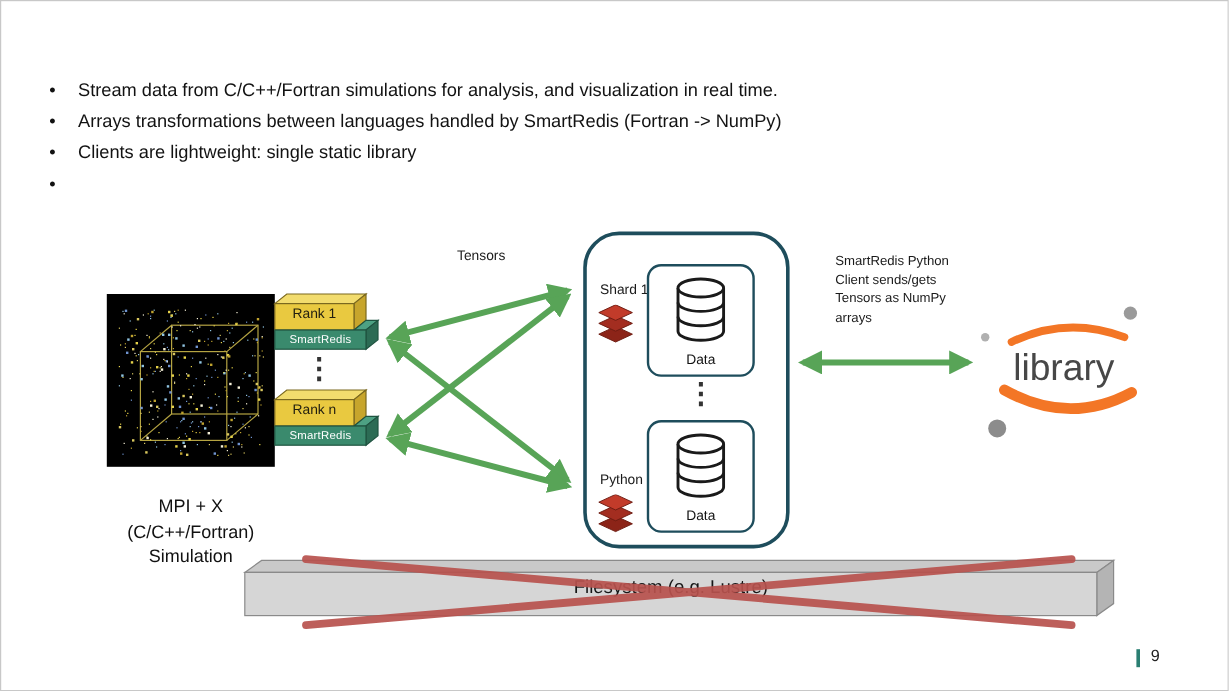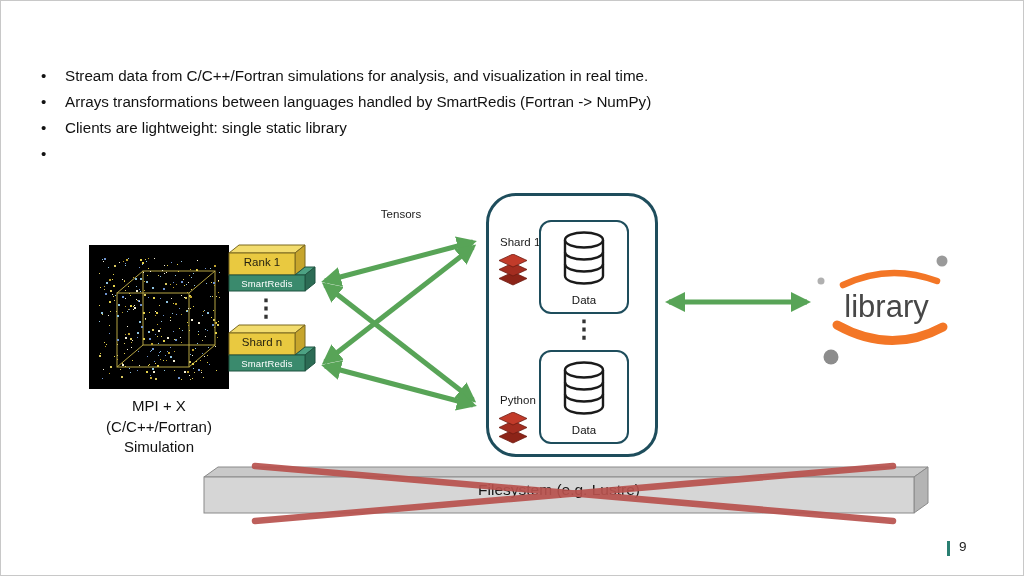--- a/index.html
+++ b/index.html
@@ -9,21 +9,21 @@
     font-family:"Liberation Sans",sans-serif;color:#141414;
   }
   .abs{position:absolute;}
   .title{
     left:33px;top:24px;font-size:27px;font-weight:900;letter-spacing:.4px;color:#0a0a0a;
   }
   .bullets{left:40px;top:66px;width:760px;}
   .bullet{display:flex;margin-bottom:8px;font-size:15.2px;line-height:18px;color:#121212;}
   .bullet .bm{width:24px;flex:0 0 24px;text-align:left;}
   .sim-img{left:88px;top:244px;width:140px;height:144px;background:#000;overflow:hidden;}
-  .sim-label{left:58px;top:395px;width:200px;text-align:center;font-size:15px;line-height:20.5px;color:#111;}
+  .sim-label{left:58px;top:412px;width:200px;text-align:center;font-size:15px;line-height:20.5px;color:#111;}
   .rank-label{width:66px;text-align:center;font-size:11.5px;color:#221f10;}
   .sr-label{width:76px;text-align:center;font-size:9.5px;color:#ffffff;letter-spacing:.2px;}
   .ellipsis{font-size:24px;font-weight:700;color:#333;text-align:center;line-height:26px;}
   .tensors{left:330px;top:205px;width:140px;text-align:center;font-size:11.5px;line-height:17px;color:#1a1a1a;}
   .shard-box{
     left:485px;top:192px;width:172px;height:264px;background:#fff;
     border:3px solid #1e4d5c;border-radius:30px;z-index:1;box-sizing:border-box;
   }
   .shard-lbl{font-size:11.5px;color:#1a1a1a;}
   .data-box{
@@ -417,21 +417,21 @@
   <div class="abs ellipsis" style="left:250px;top:294px;width:30px;">⋮</div>
 
   <svg class="abs" style="left:226px;top:322px;" width="96" height="52" viewBox="0 0 96 52">
     <polygon points="2,10 12,2 78,2 68,10" fill="#f2dc6e" stroke="#7a681f" stroke-width="1"></polygon>
     <polygon points="68,10 78,2 78,24 68,32" fill="#c7a52c" stroke="#7a681f" stroke-width="1"></polygon>
     <rect x="2" y="10" width="66" height="22" fill="#e9c940" stroke="#7a681f" stroke-width="1"></rect>
     <polygon points="68,32 78,24 88,24 78,32" fill="#4da183" stroke="#1f5340" stroke-width="1"></polygon>
     <polygon points="78,32 88,24 88,40 78,48" fill="#2c6b54" stroke="#1f5340" stroke-width="1"></polygon>
     <rect x="2" y="32" width="76" height="16" fill="#3a8a6d" stroke="#1f5340" stroke-width="1"></rect>
   </svg>
-  <div class="abs rank-label" style="left:228px;top:335px;">Shard n</div>
+  <div class="abs rank-label" style="left:228px;top:335px;">Rank n</div>
   <div class="abs sr-label" style="left:228px;top:357px;">SmartRedis</div>
 
   <div class="abs tensors">
     <div>Tensors</div>
   </div>
 
   <div class="abs shard-box">
     <div class="abs shard-lbl" style="left:11px;top:40px;">Shard 1</div>
     <svg class="abs" style="left:9px;top:58px;" width="30" height="34" viewBox="0 0 30 34">
       <polygon points="15,18 29,24.5 15,31 1,24.5" fill="#8c2418" stroke="#6e1c12" stroke-width="0.8"></polygon>
@@ -458,20 +458,26 @@
       <svg class="abs" style="left:19px;top:8px;" width="48" height="58" viewBox="0 0 48 58">
         <path d="M5 10 v36 a19 7.5 0 0 0 38 0 v-36" fill="#fff" stroke="#1a1a1a" stroke-width="2.4"></path>
         <ellipse cx="24" cy="10" rx="19" ry="7.5" fill="#fff" stroke="#1a1a1a" stroke-width="2.4"></ellipse>
         <path d="M5 22 a19 7.5 0 0 0 38 0" fill="none" stroke="#1a1a1a" stroke-width="2.4"></path>
         <path d="M5 34 a19 7.5 0 0 0 38 0" fill="none" stroke="#1a1a1a" stroke-width="2.4"></path>
       </svg>
       <div class="data-lbl">Data</div>
     </div>
   </div>
 
+  <div class="abs jup-note">
+    <div>SmartRedis Python</div>
+    <div>Client sends/gets</div>
+    <div>Tensors as NumPy</div>
+    <div>arrays</div>
+  </div>
 
   <svg class="abs" style="left:808px;top:238px;" width="155" height="135" viewBox="0 0 155 135">
     <path d="M 34 46 Q 80 24 128 42" fill="none" stroke="#f37626" stroke-width="6.5" stroke-linecap="round"></path>
     <path d="M 28 86 Q 82 116 134 88" fill="none" stroke="#f37626" stroke-width="9" stroke-linecap="round"></path>
     <circle cx="133" cy="22" r="5.5" fill="#9a9a9a"></circle>
     <circle cx="22" cy="118" r="7.5" fill="#8c8c8c"></circle>
     <circle cx="12" cy="42" r="3.5" fill="#b0b0b0"></circle>
   </svg>
   <div class="abs jup-text">library</div>
 

